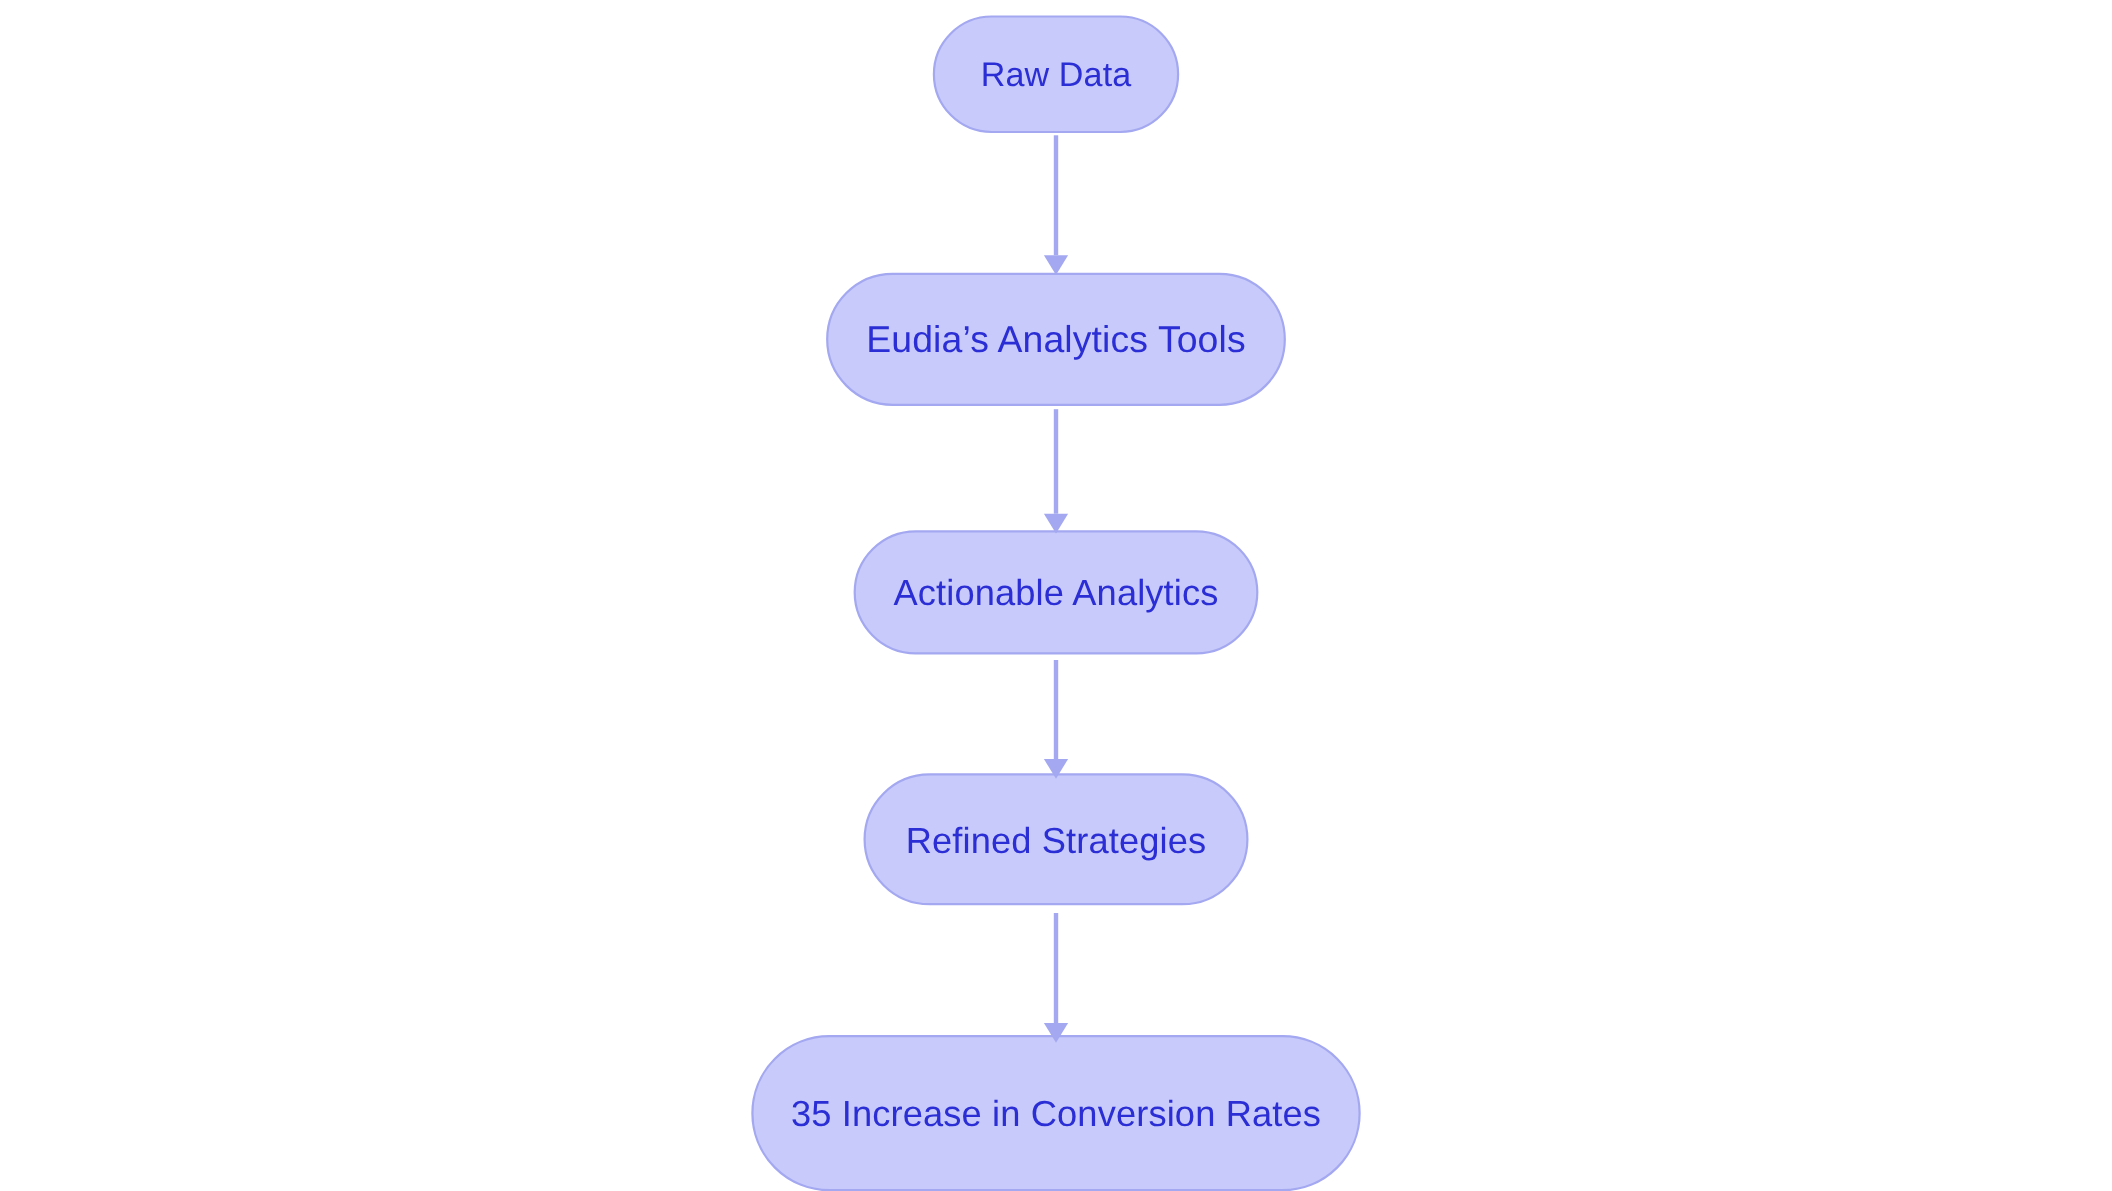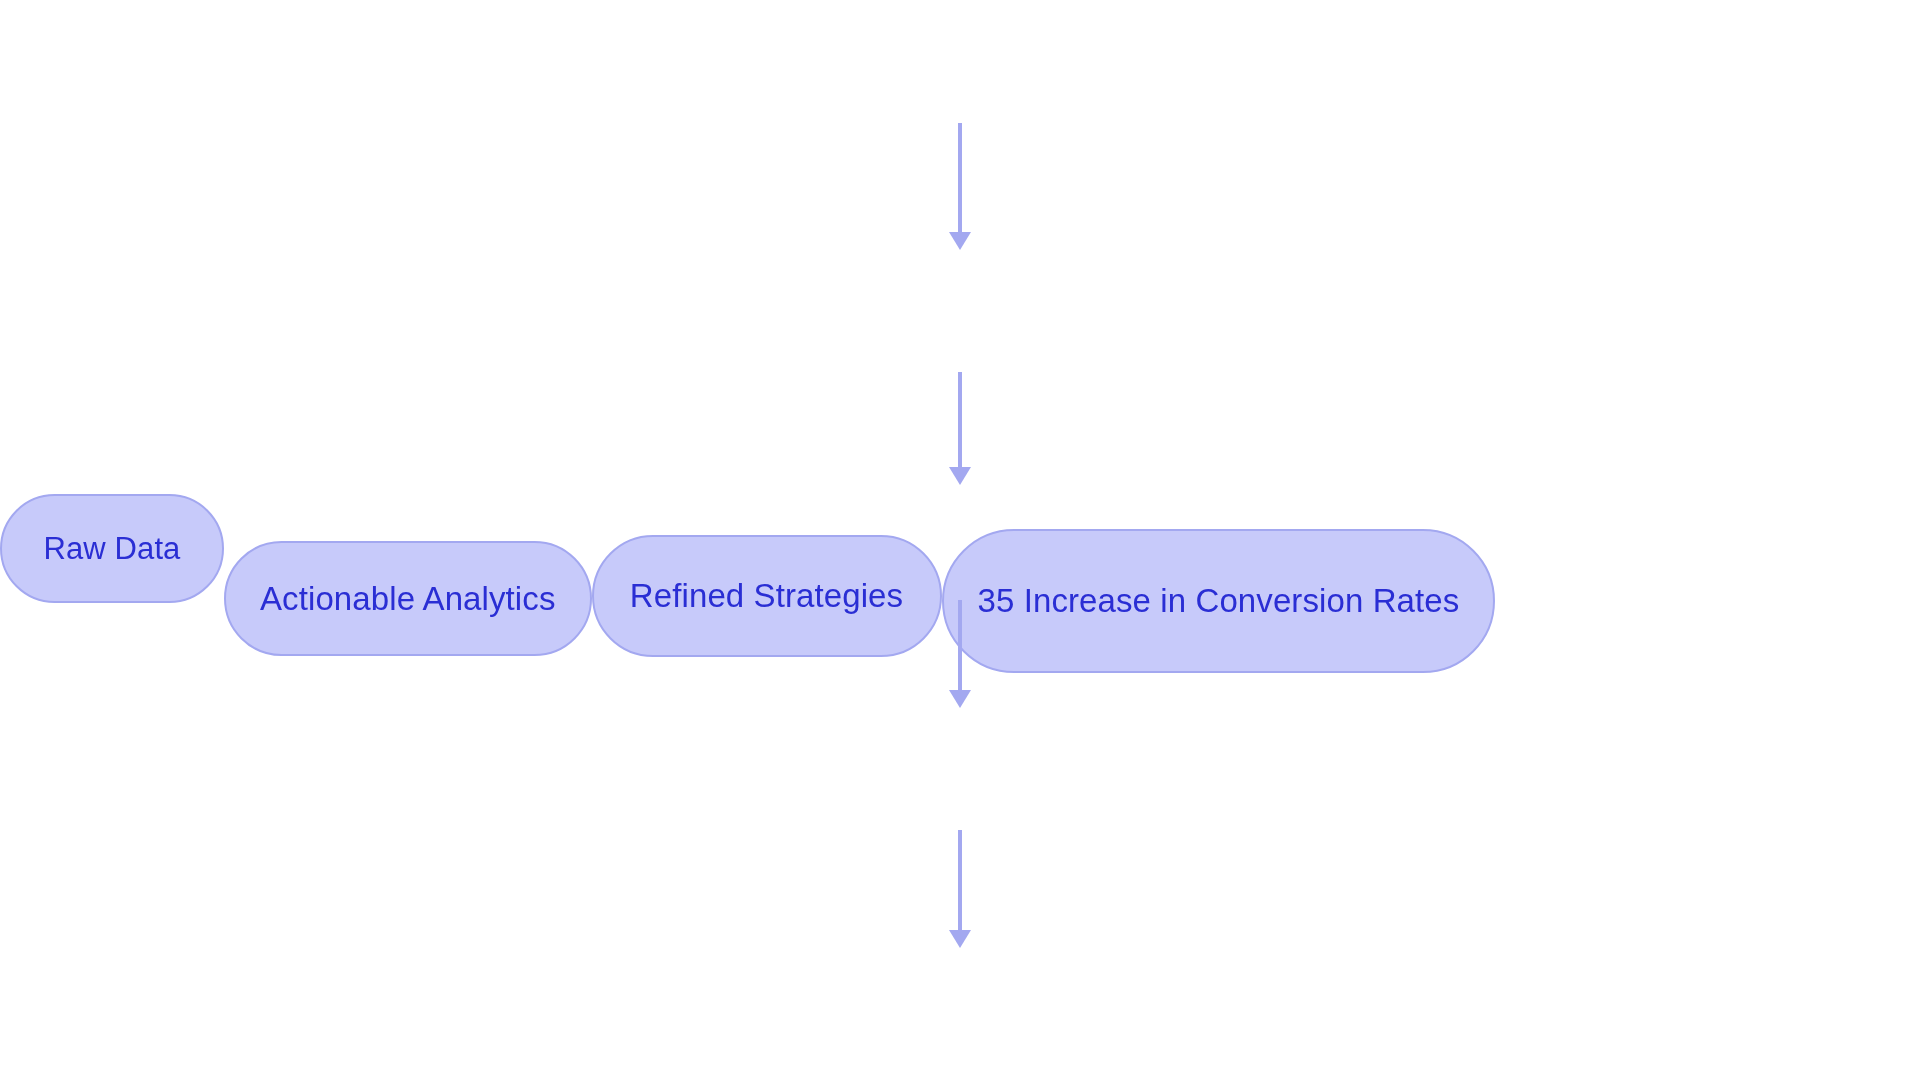--- a/index.html
+++ b/index.html
@@ -21,21 +21,21 @@
     background: #ffffff;
   }
 
   .flow-column {
     position: absolute;
     left: 0;
     top: 0;
     width: 1920px;
     height: 1083px;
     display: flex;
-    flex-direction: row;
+    flex-direction: column;
     align-items: center;
     justify-content: flex-start;
   }
 
   .flow-node {
     box-sizing: border-box;
     display: flex;
     align-items: center;
     justify-content: center;
     background: #c7cafa;
@@ -94,20 +94,23 @@
 <body>
 
 <div id="flowchart-canvas">
 
   <div class="flow-column">
 
     <div class="flow-node node-1">
       <span class="node-label">Raw Data</span>
     </div>
 
+    <div class="flow-node node-2">
+      <span class="node-label">Eudia’s Analytics Tools</span>
+    </div>
 
     <div class="flow-node node-3">
       <span class="node-label">Actionable Analytics</span>
     </div>
 
     <div class="flow-node node-4">
       <span class="node-label">Refined Strategies</span>
     </div>
 
     <div class="flow-node node-5">

